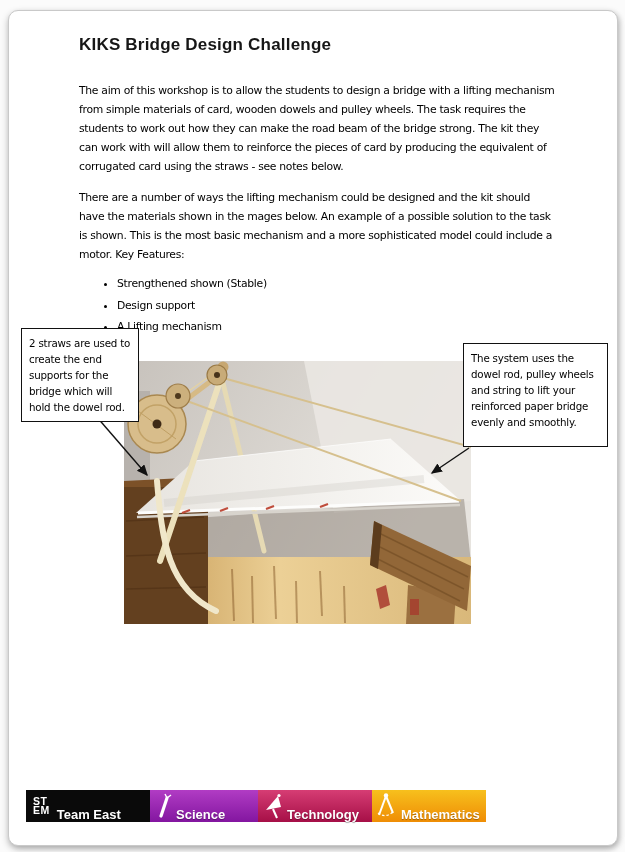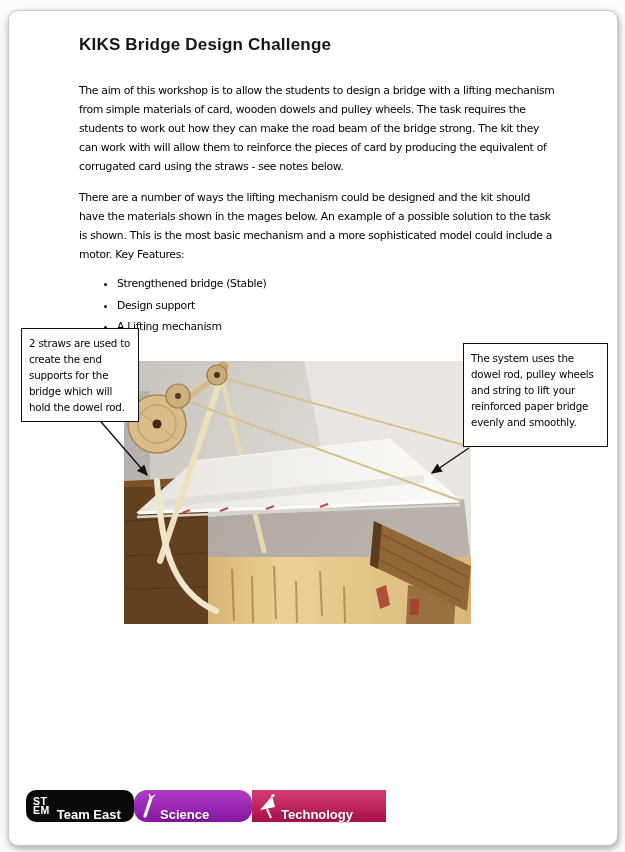--- a/index.html
+++ b/index.html
@@ -19,44 +19,44 @@
   .callout{position:absolute;background:#fff;border:1.5px solid #111;
     font-size:10.3px;line-height:16px;letter-spacing:-0.2px;color:#000;
     padding:6px 7px;box-sizing:border-box;z-index:5;}
   .callout-left{left:12px;top:317px;width:118px;min-height:76px;}
   .callout-right{left:454px;top:332px;width:145px;min-height:104px;}
   .photo-wrap{position:absolute;left:115px;top:350px;width:347px;height:263px;z-index:2;}
   .arrow-layer{position:absolute;left:0;top:0;width:608px;height:834px;z-index:4;
     pointer-events:none;}
   .footer-banner{position:absolute;left:17px;top:779px;height:32px;display:flex;z-index:6;}
   .seg{height:32px;display:flex;align-items:center;box-sizing:border-box;}
-  .seg-team{width:108px;background:#0a0a0a;padding-left:7px;gap:7px;border-radius:10px;}
-  .seg-science{width:118px;background:linear-gradient(#b13cc4,#8316a0);padding-left:5px;border-radius:13px;}
-  .seg-technology{width:134px;background:linear-gradient(#d63d74,#a60f47);padding-left:4px;}
+  .seg-team{width:124px;background:#0a0a0a;padding-left:7px;gap:7px;}
+  .seg-science{width:108px;background:linear-gradient(#b13cc4,#8316a0);padding-left:5px;}
+  .seg-technology{width:114px;background:linear-gradient(#d63d74,#a60f47);padding-left:4px;}
   .seg-engineering{width:117px;background:linear-gradient(#7ed136,#55a317);padding-left:4px;}
   .seg-mathematics{width:114px;background:linear-gradient(#f7c01d,#ef8d05);padding-left:2px;}
   .seg-label{color:#fff;font-family:"Liberation Sans",sans-serif;font-weight:bold;
     font-size:13px;white-space:nowrap;text-shadow:0 1px 1px rgba(0,0,0,.35);margin-top:16px;}
   .stem-logo{display:flex;flex-direction:column;line-height:9px;color:#fff;
     font-family:"Liberation Sans",sans-serif;font-weight:800;font-size:10.5px;
     letter-spacing:.5px;}
   .seg-icon{flex:0 0 auto;margin-right:3px;display:flex;align-items:center;}
 </style>
 </head>
 <body>
 
 <div class="stage">
   <div class="page">
 
     <div class="content">
       <h1 class="doc-title">KIKS Bridge Design Challenge</h1>
       <p class="body-text">The aim of this workshop is to allow the students to design a bridge with a lifting mechanism from simple materials of card, wooden dowels and pulley wheels. The task requires the students to work out how they can make the road beam of the bridge strong. The kit they can work with will allow them to reinforce the pieces of card by producing the equivalent of corrugated card using the straws - see notes below.</p>
       <p class="body-text">There are a number of ways the lifting mechanism could be designed and the kit should have the materials shown in the mages below. An example of a possible solution to the task is shown.  This is the most basic mechanism and a more sophisticated model could include a motor. Key Features:</p>
       <ul class="key-features">
-        <li>Strengthened bridge (Stable)</li>
+        <li>Strengthened shown (Stable)</li>
         <li>Design support</li>
         <li>A Lifting mechanism</li>
       </ul>
     </div>
 
     <div class="photo-wrap">
       <svg width="347" height="263" viewBox="0 0 347 263">
         <defs>
           <linearGradient id="wallGrad" x1="0" y1="0" x2="1" y2="0.35">
             <stop offset="0" stop-color="#c7c2bc"></stop>
@@ -179,16 +179,27 @@
       <div class="seg seg-technology">
         <span class="seg-icon">
           <svg width="22" height="27" viewBox="0 0 22 27">
             <polygon points="4,17 16,3 19,14" fill="#fff"></polygon>
             <line x1="11" y1="16" x2="15" y2="25" stroke="#fff" stroke-width="2"></line>
             <circle cx="17" cy="2.5" r="1.6" fill="#fff"></circle>
           </svg>
         </span>
         <span class="seg-label">Technology</span>
       </div>
+      <div class="seg seg-mathematics">
+        <span class="seg-icon">
+          <svg width="24" height="28" viewBox="0 0 24 28">
+            <line x1="12" y1="4" x2="5" y2="23" stroke="#fff" stroke-width="2"></line>
+            <line x1="12" y1="4" x2="19" y2="21" stroke="#fff" stroke-width="2"></line>
+            <circle cx="12" cy="3.5" r="2.2" fill="#fff"></circle>
+            <path d="M4,21 Q12,27 20,19" stroke="#fff" stroke-width="1.3" fill="none" stroke-dasharray="2.5,2"></path>
+          </svg>
+        </span>
+        <span class="seg-label">Mathematics</span>
+      </div>
     </div>
 
   </div>
 </div>
 
 </body></html>

